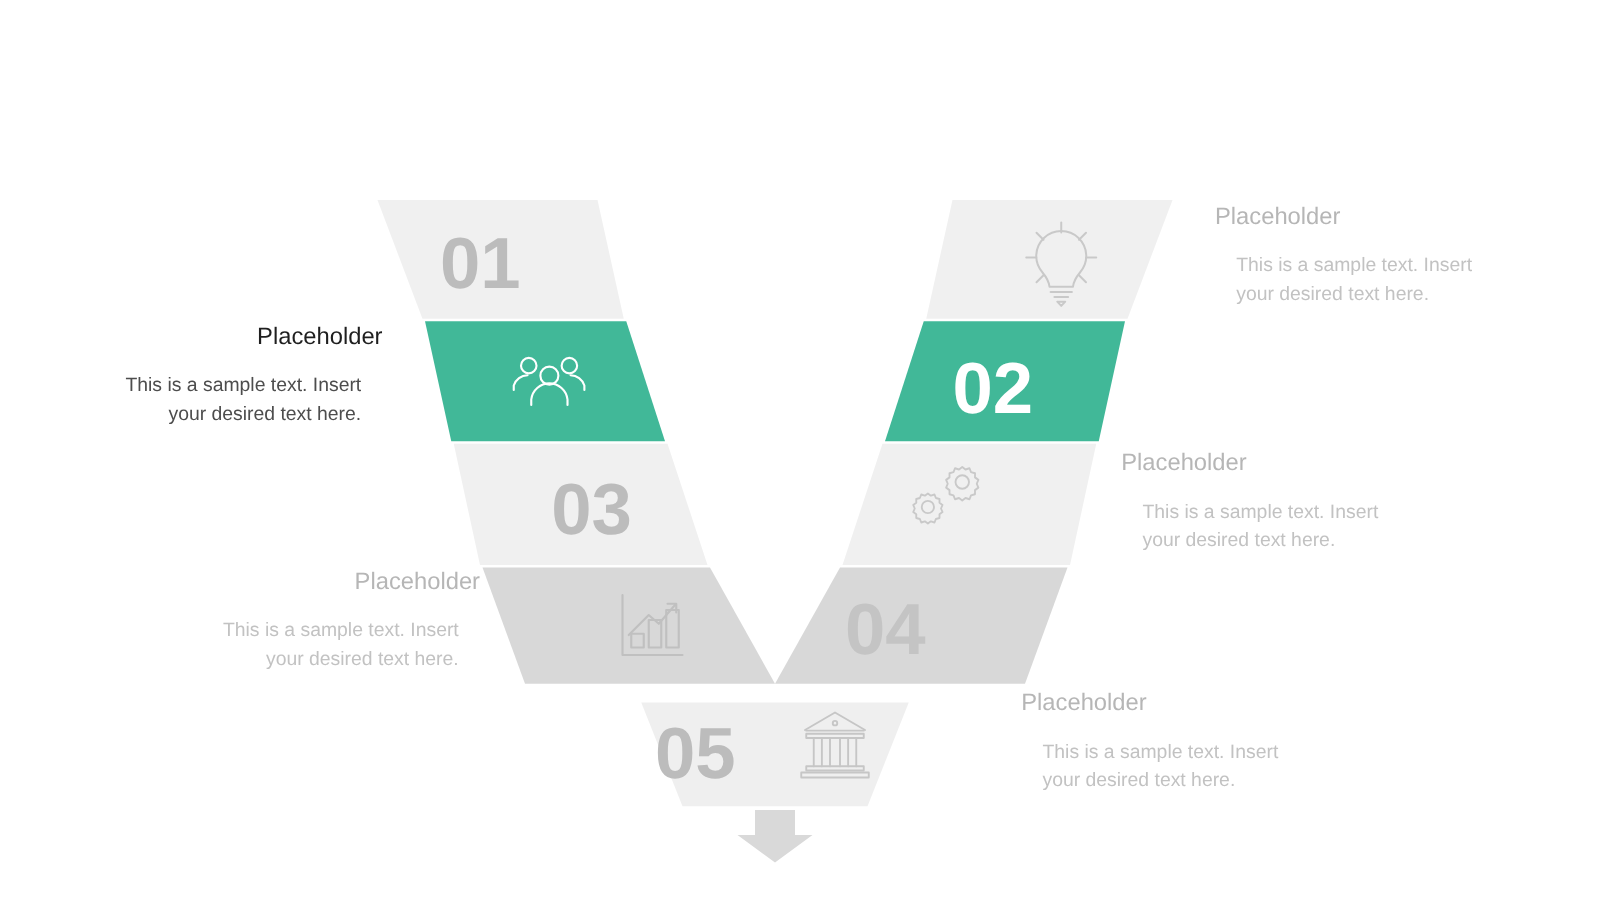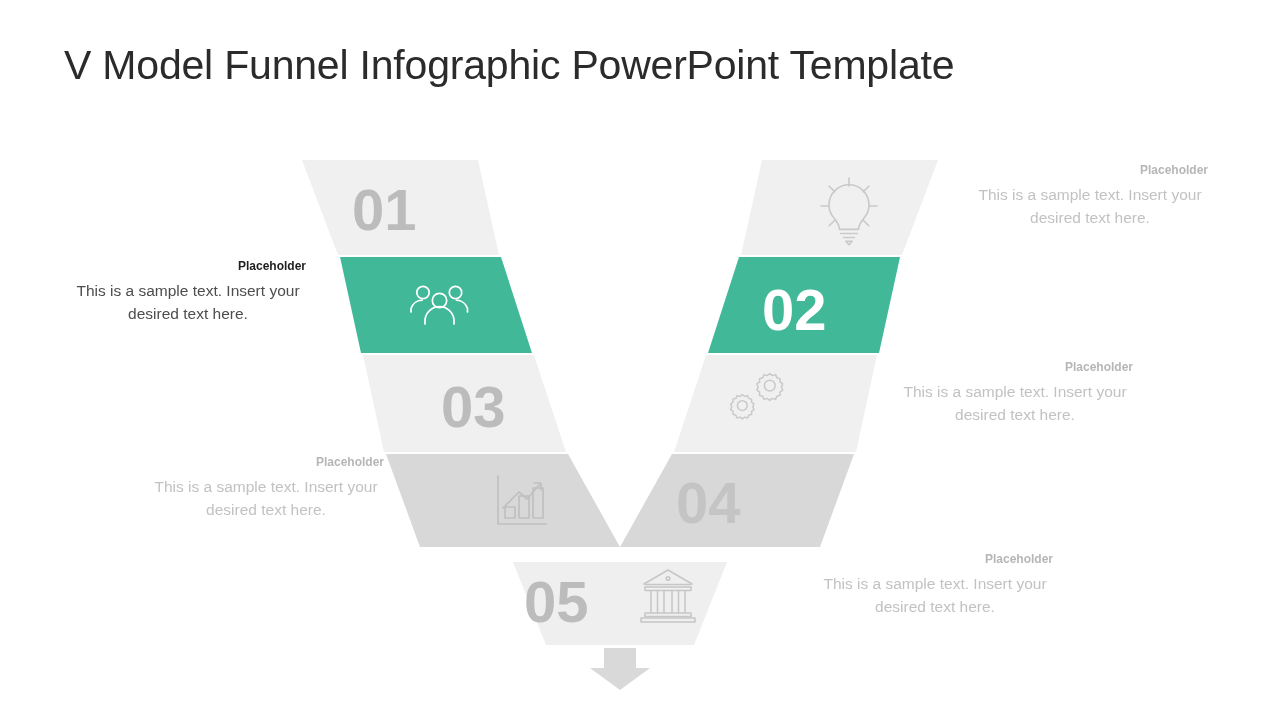--- a/index.html
+++ b/index.html
@@ -48,51 +48,48 @@
   .num-gray   { fill: #bcbcbc; }
   .num-gray-d { fill: #c4c4c4; }
   .num-white  { fill: #ffffff; }
 
   
   .tblock {
     position: absolute;
     width: 236px;
   }
   .tblock .t-head {
-    font-size: 12px;
-    font-weight: bold;
+    font-size: 19px;
+    font-weight: normal;
     margin: 0 0 7px 0;
     line-height: 1.1;
-    text-align: right;
   }
   .tblock .t-body {
     font-size: 15.5px;
     line-height: 1.48;
-    margin: 0;
-    text-align: center;
+    margin: 17px;
   }
   .tblock.muted .t-head { color: #b6b6b6; }
   .tblock.muted .t-body { color: #c2c2c2; }
   .tblock.active .t-head { color: #1f1f1f; }
   .tblock.active .t-body { color: #4d4d4d; }
   .tblock.align-right { text-align: right; }
   .tblock.align-left  { text-align: left; }
 
   #b1 { left: 972px; top: 164px; }
   #b2 { left: 70px;  top: 260px; width: 236px; }
   #b3 { left: 897px; top: 361px; }
   #b4 { left: 148px; top: 456px; width: 236px; }
   #b5 { left: 817px; top: 553px; }
 </style>
 </head>
 <body>
 
 <div class="slide">
 
-  <div class="page-title">V Model Funnel Infographic PowerPoint Template</div>
 
   <div class="funnel-wrap">
     <svg width="1280" height="720" viewBox="0 0 1280 720" xmlns="http://www.w3.org/2000/svg">
 
       <g>
         <polygon points="302,160 478,160 499,255 338,255" fill="#f0f0f0"></polygon>
         <polygon points="762,160 938,160 902,255 741,255" fill="#f0f0f0"></polygon>
         <text class="num num-gray" x="352" y="230">01</text>
 
         <g fill="none" stroke="#c9c9c9" stroke-width="1.6" stroke-linecap="round" stroke-linejoin="round">

